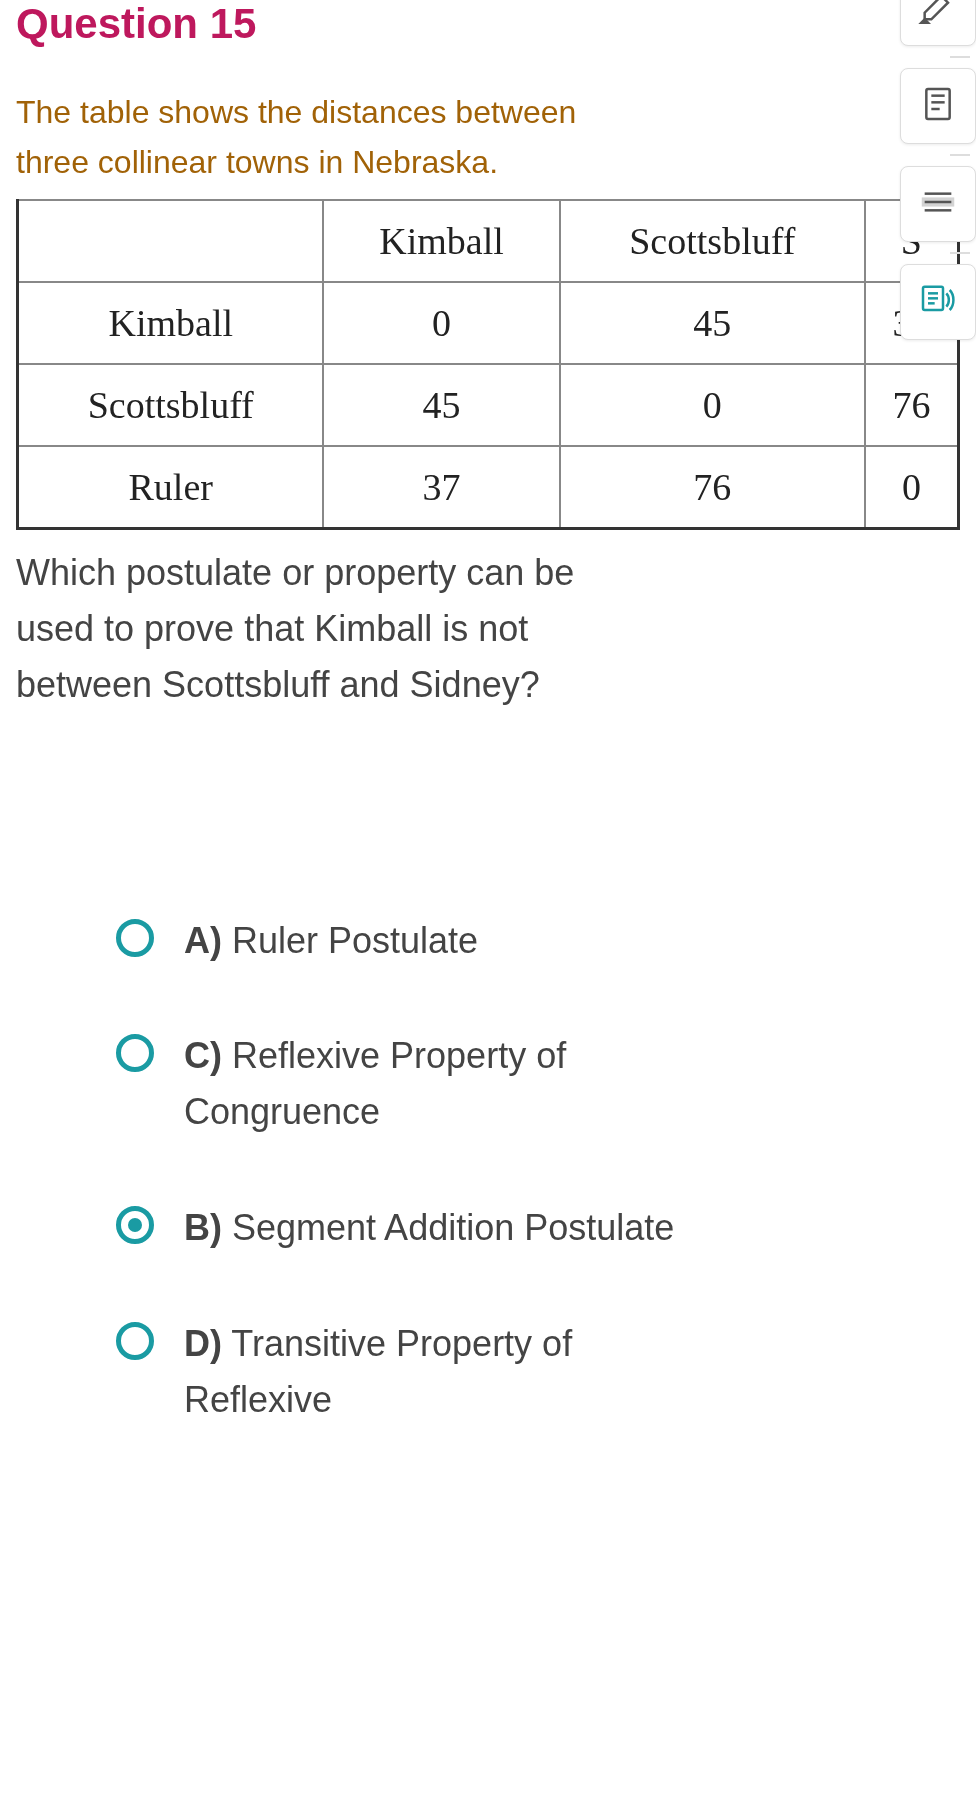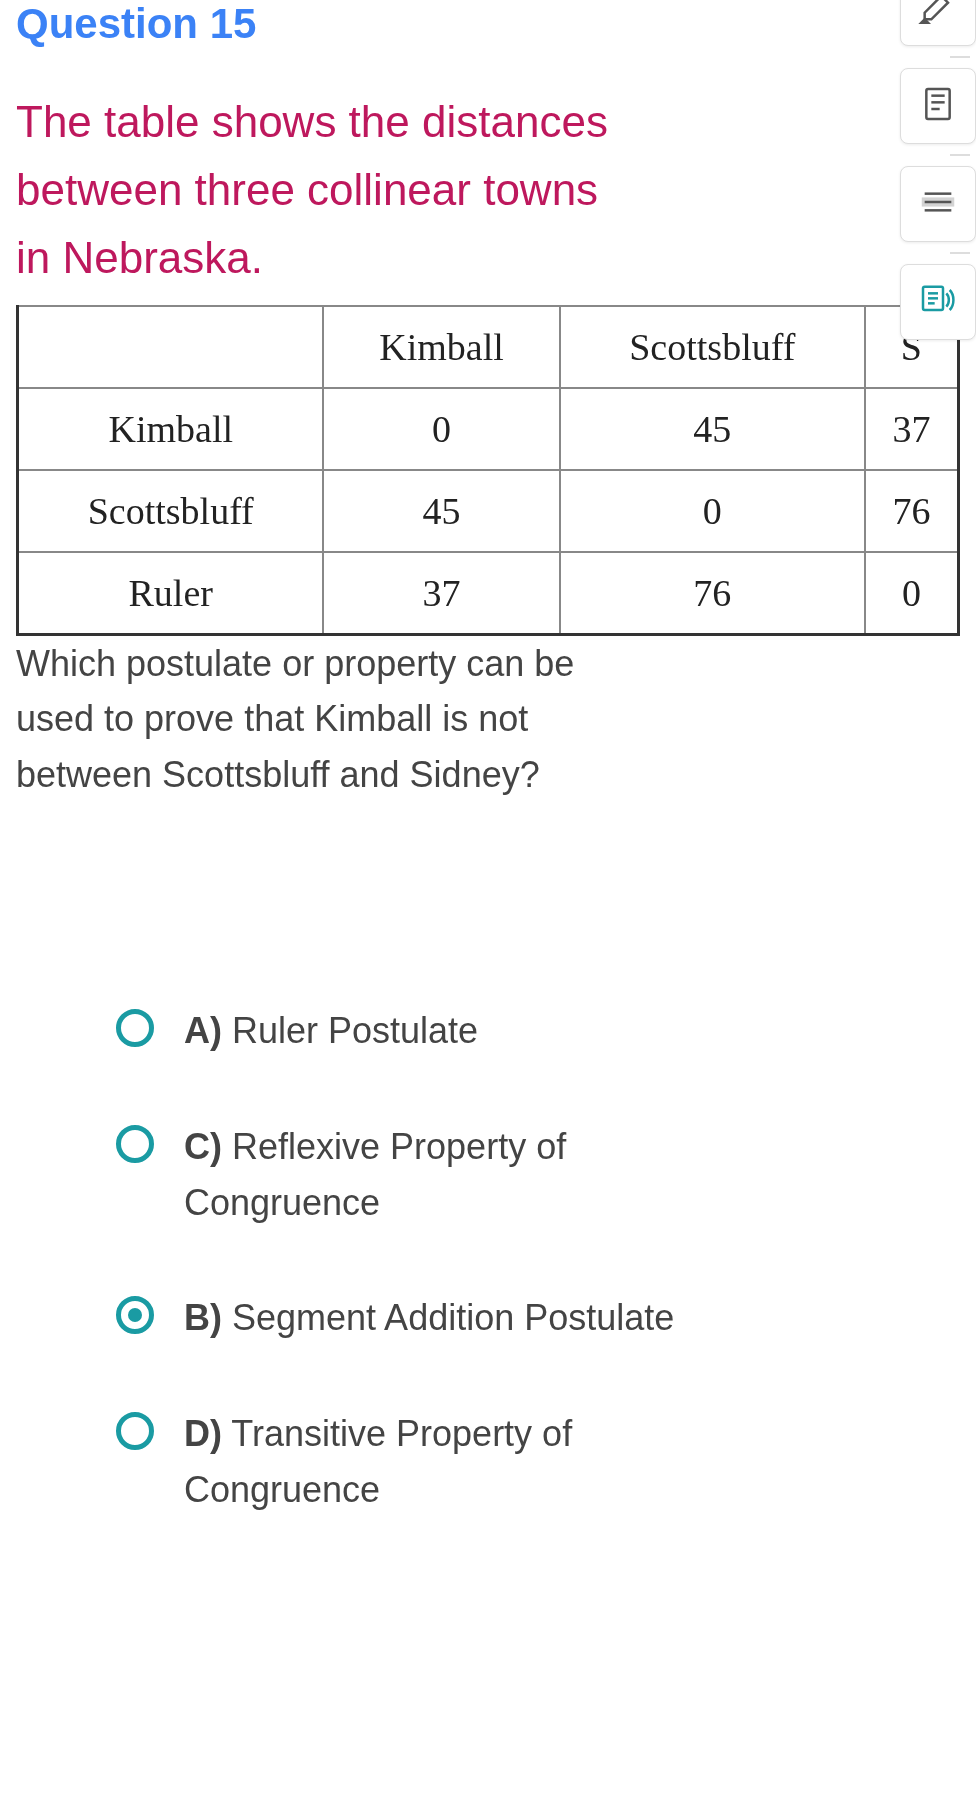--- a/index.html
+++ b/index.html
@@ -8,36 +8,36 @@
     width: 976px;
     height: 1793px;
     background: #fff;
     color: #3a3a3a;
     position: relative;
   }
   .content { padding: 0 16px 0 16px; }
   .q-title {
     font-size: 42px;
     font-weight: 700;
-    color: #3b82f6;
+    color: #be185d;
     margin-bottom: 40px;
   }
   .prompt-text {
-    font-size: 44px;
+    font-size: 32px;
     line-height: 1.55;
-    color: #be185d;
+    color: #a16207;
     margin-bottom: 12px;
     padding-right: 320px;
     margin-top: 12px;
   }
   .sub-prompt {
     font-size: 36px;
     line-height: 1.55;
     color: #444;
-    margin-top: 0;
+    margin-top: 15px;
     padding-right: 320px;
   }
   
   .dist-table {
     width: 100%;
     border-collapse: collapse;
     border-left: 3px solid #333;
     border-right: 3px solid #333;
     border-bottom: 3px solid #333;
     margin-top: 12px;
@@ -186,21 +186,21 @@
       <div class="opt-text">
         <span class="opt-letter">B)</span>
         <span>Segment Addition Pos­tulate</span>
       </div>
     </div>
 
     <div class="option">
       <div class="radio"></div>
       <div class="opt-text">
         <span class="opt-letter">D)</span>
-        <span>Transitive Property of Congruence</span>
+        <span>Transitive Property of Reflexive</span>
       </div>
     </div>
 
   </div>
 </div>
 
 <div class="toolbar">
   <div class="tool-btn">
     <span>
       <svg viewBox="0 0 24 24" fill="none" stroke="#555" stroke-width="1.5">

